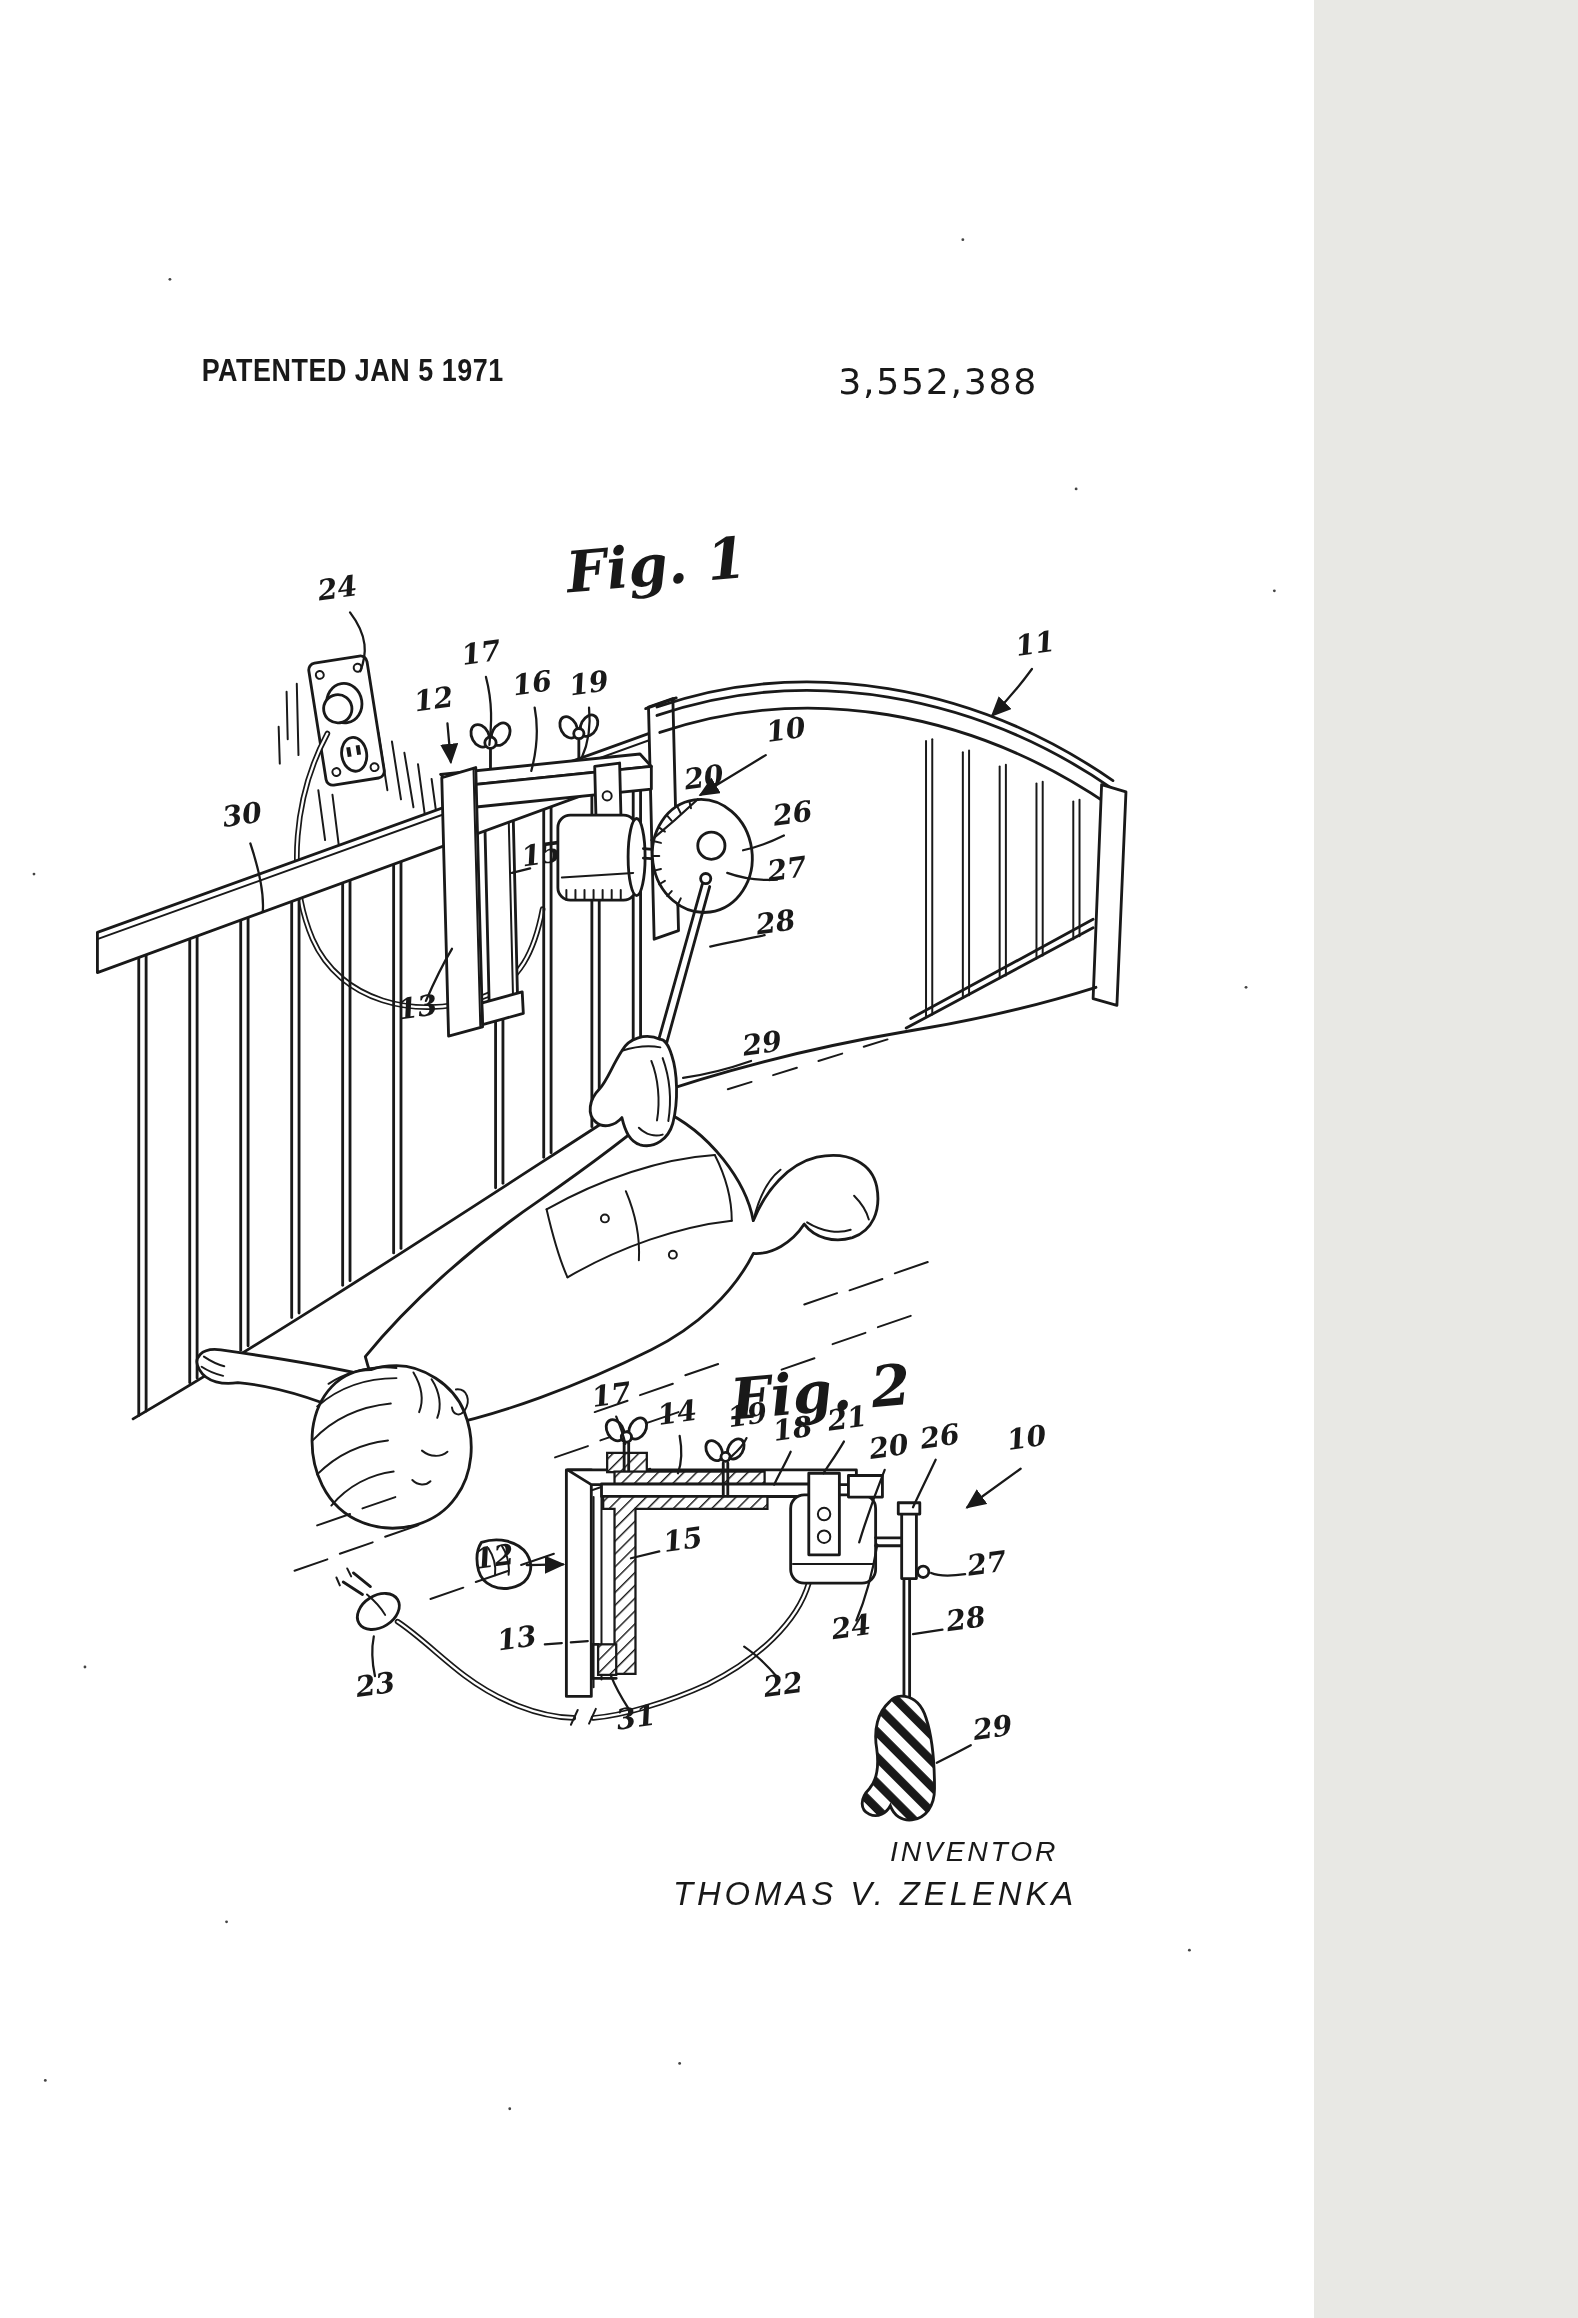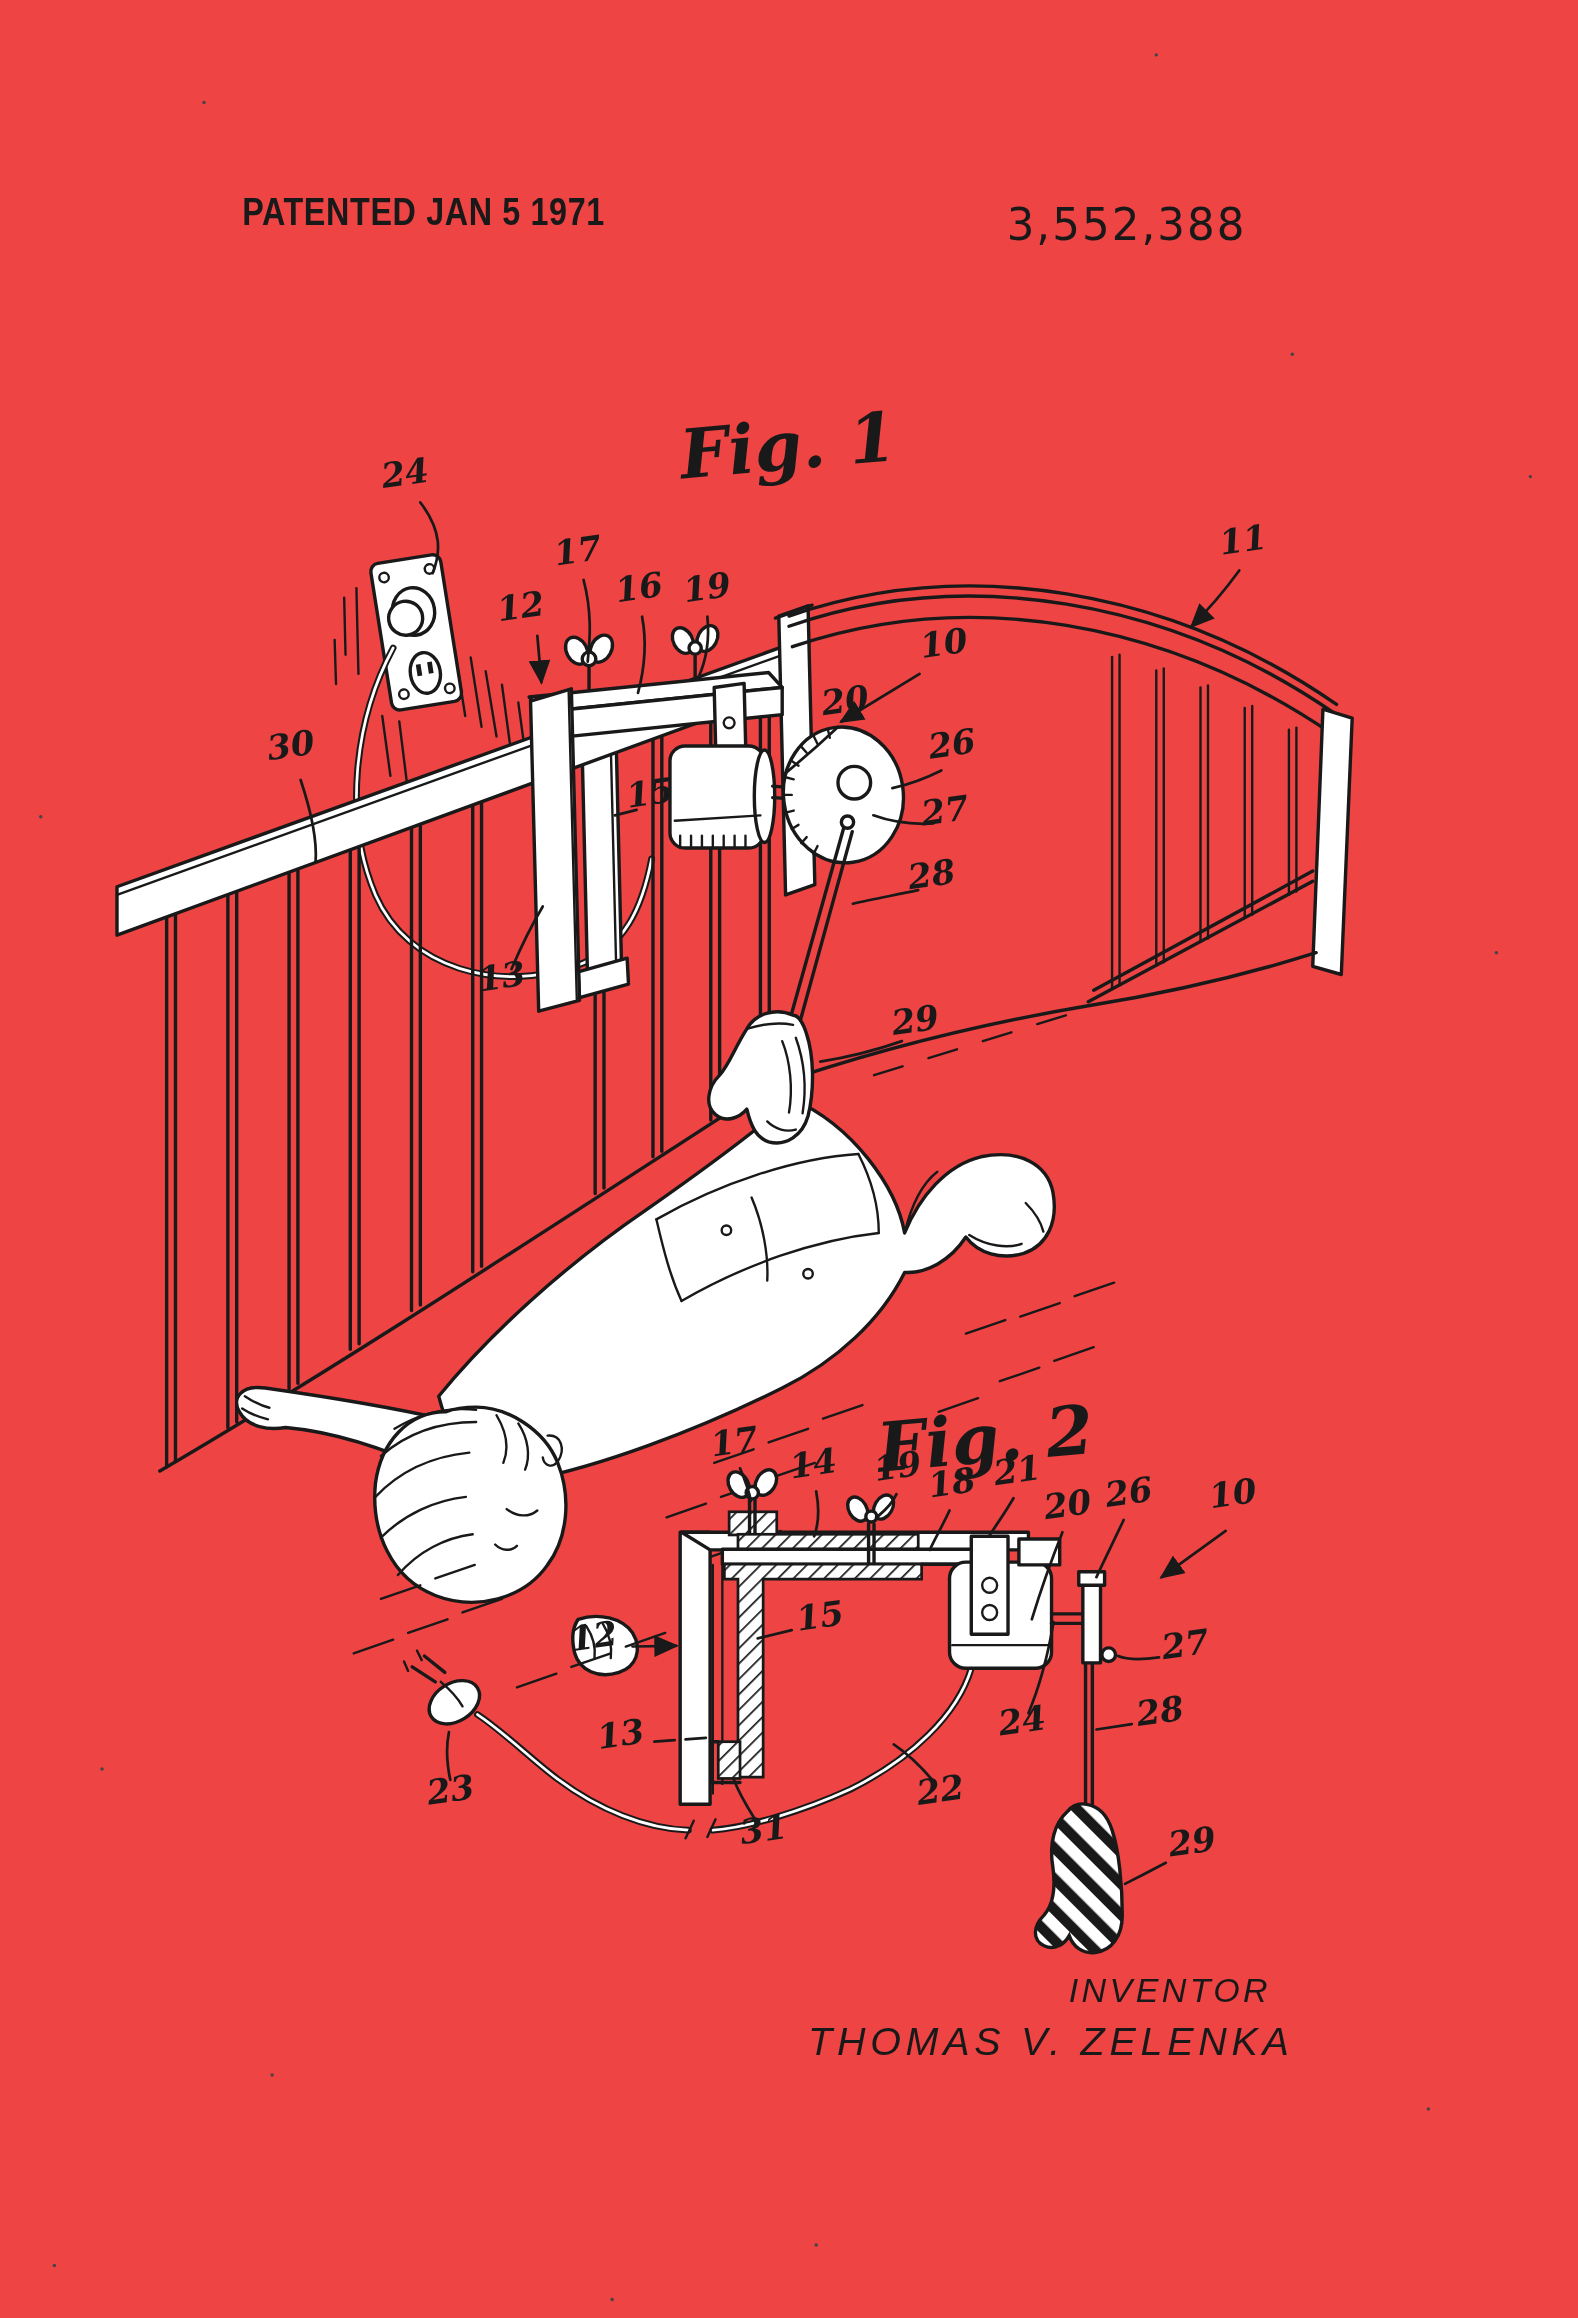--- a/index.html
+++ b/index.html
@@ -1,16 +1,16 @@
 <!DOCTYPE html>
 <html style="font-size:11px"><head>
 <meta charset="utf-8">
 <style>
   html,body{margin:0;padding:0;background:#e8e8e4;}
-  .page{position:relative;width:1578px;height:2319px;background:#ef4444;overflow:hidden;
+  .page{position:relative;width:1314px;height:2319px;background:#ffffff;overflow:hidden;
         font-family:"DejaVu Sans", sans-serif;}
   svg{position:absolute;left:0;top:0;width:100%;height:100%;}
   .ol{fill:#ffffff;stroke:#191919;stroke-width:5;stroke-linejoin:round;}
   .ln{fill:none;stroke:#191919;stroke-width:5;stroke-linecap:round;}
   .thin{fill:none;stroke:#191919;stroke-width:3.5;stroke-linecap:round;}
   .leader{fill:none;stroke:#191919;stroke-width:4;stroke-linecap:round;}
   .cordA{fill:none;stroke:#191919;stroke-width:10;stroke-linecap:round;}
   .cordB{fill:none;stroke:#ffffff;stroke-width:4;stroke-linecap:round;}
   .hatchrect{fill:url(#hatch);stroke:#191919;stroke-width:4;}
   .ref{font:italic 700 50px "DejaVu Serif", serif;fill:#191919;}

